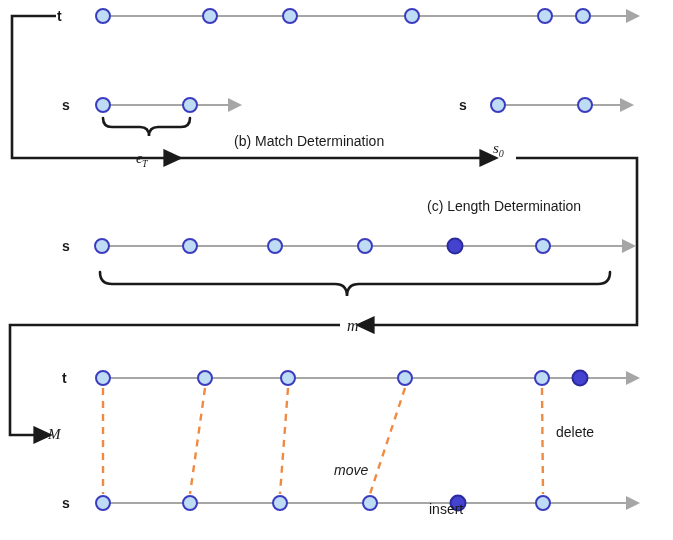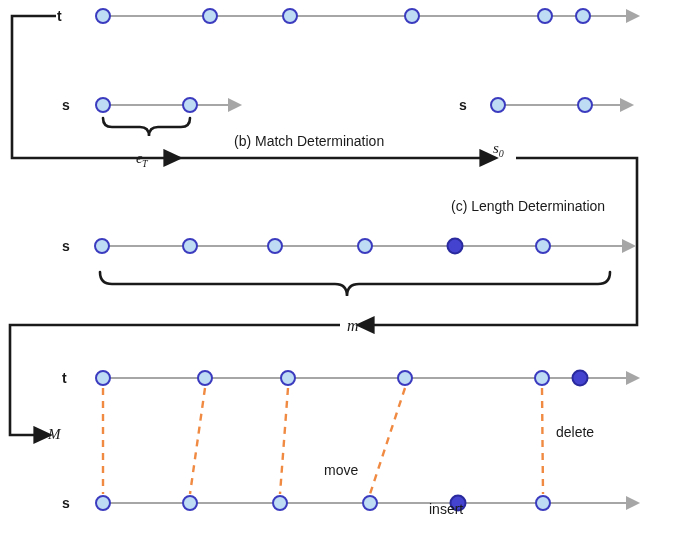--- a/index.html
+++ b/index.html
@@ -125,32 +125,32 @@
 
   <div class="lbl seq-lbl" style="left:62px;top:370px;">t</div>
 
   <div class="lbl seq-lbl" style="left:62px;top:495px;">s</div>
 
   <div class="lbl math" style="left:48px;top:426px;">M</div>
 
 
   <div class="lbl stage-lbl" style="left:234px;top:133px;">(b) Match Determination</div>
 
-  <div class="lbl stage-lbl" style="left:427px;top:198px;margin-left:24px;">(c) Length Determination</div>
+  <div class="lbl stage-lbl" style="left:427px;top:198px;">(c) Length Determination</div>
 
 
   <div class="lbl math" style="left:136px;top:150px;">
     <span>ϵ</span><sub>T</sub>
   </div>
 
   <div class="lbl math" style="left:493px;top:140px;">
     <span>s</span><sub>0</sub>
   </div>
 
   <div class="lbl math" style="left:347px;top:317px;font-size:16px;">m</div>
 
-  <div class="lbl op-lbl" style="left:324px;top:426px;">move</div>
+  <div class="lbl op-lbl" style="left:334px;top:426px;font-style:italic;">move</div>
 
   <div class="lbl op-lbl" style="left:429px;top:465px;">insert</div>
 
   <div class="lbl op-lbl" style="left:556px;top:388px;">delete</div>
 
 </div>
 
 </body></html>

